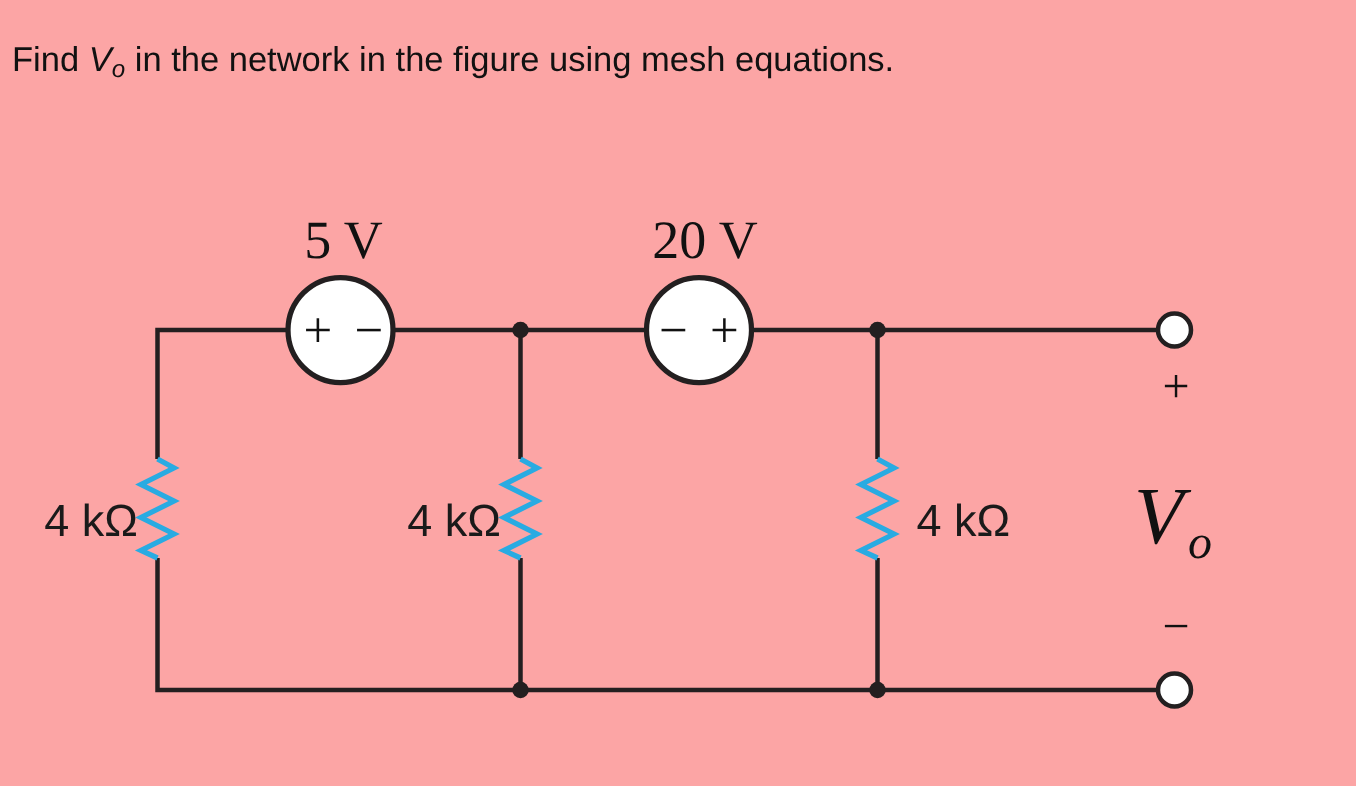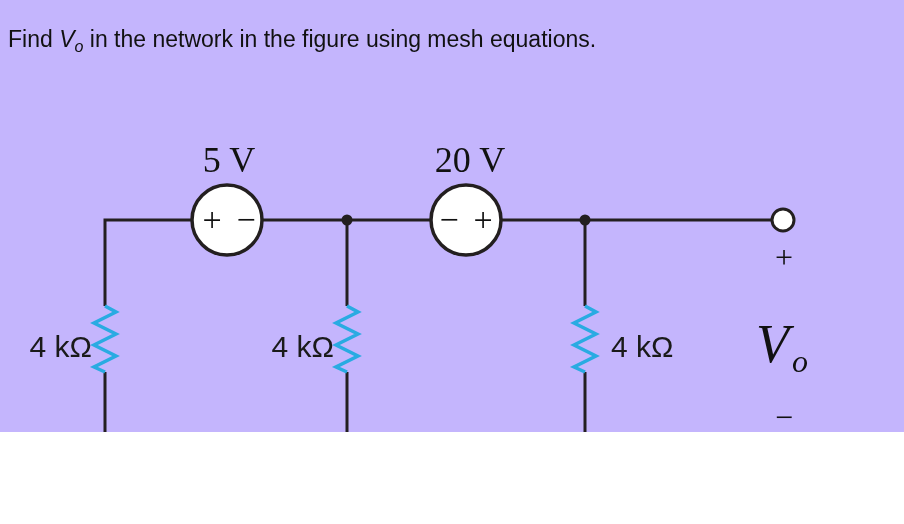--- a/index.html
+++ b/index.html
@@ -3,22 +3,22 @@
 <meta charset="utf-8">
 <style>
   html, body {
     margin: 0;
     padding: 0;
     background: #ffffff;
   }
   #stage {
     position: relative;
     width: 904px;
-    height: 432px;
-    background: #c4b5fd;
+    height: 524px;
+    background: #fca5a5;
     overflow: hidden;
     font-family: "Liberation Sans", sans-serif;
   }
   .title {
     position: absolute;
     left: 8px;
     top: 26px;
     font-size: 23px;
     color: #111111;
     white-space: nowrap;

